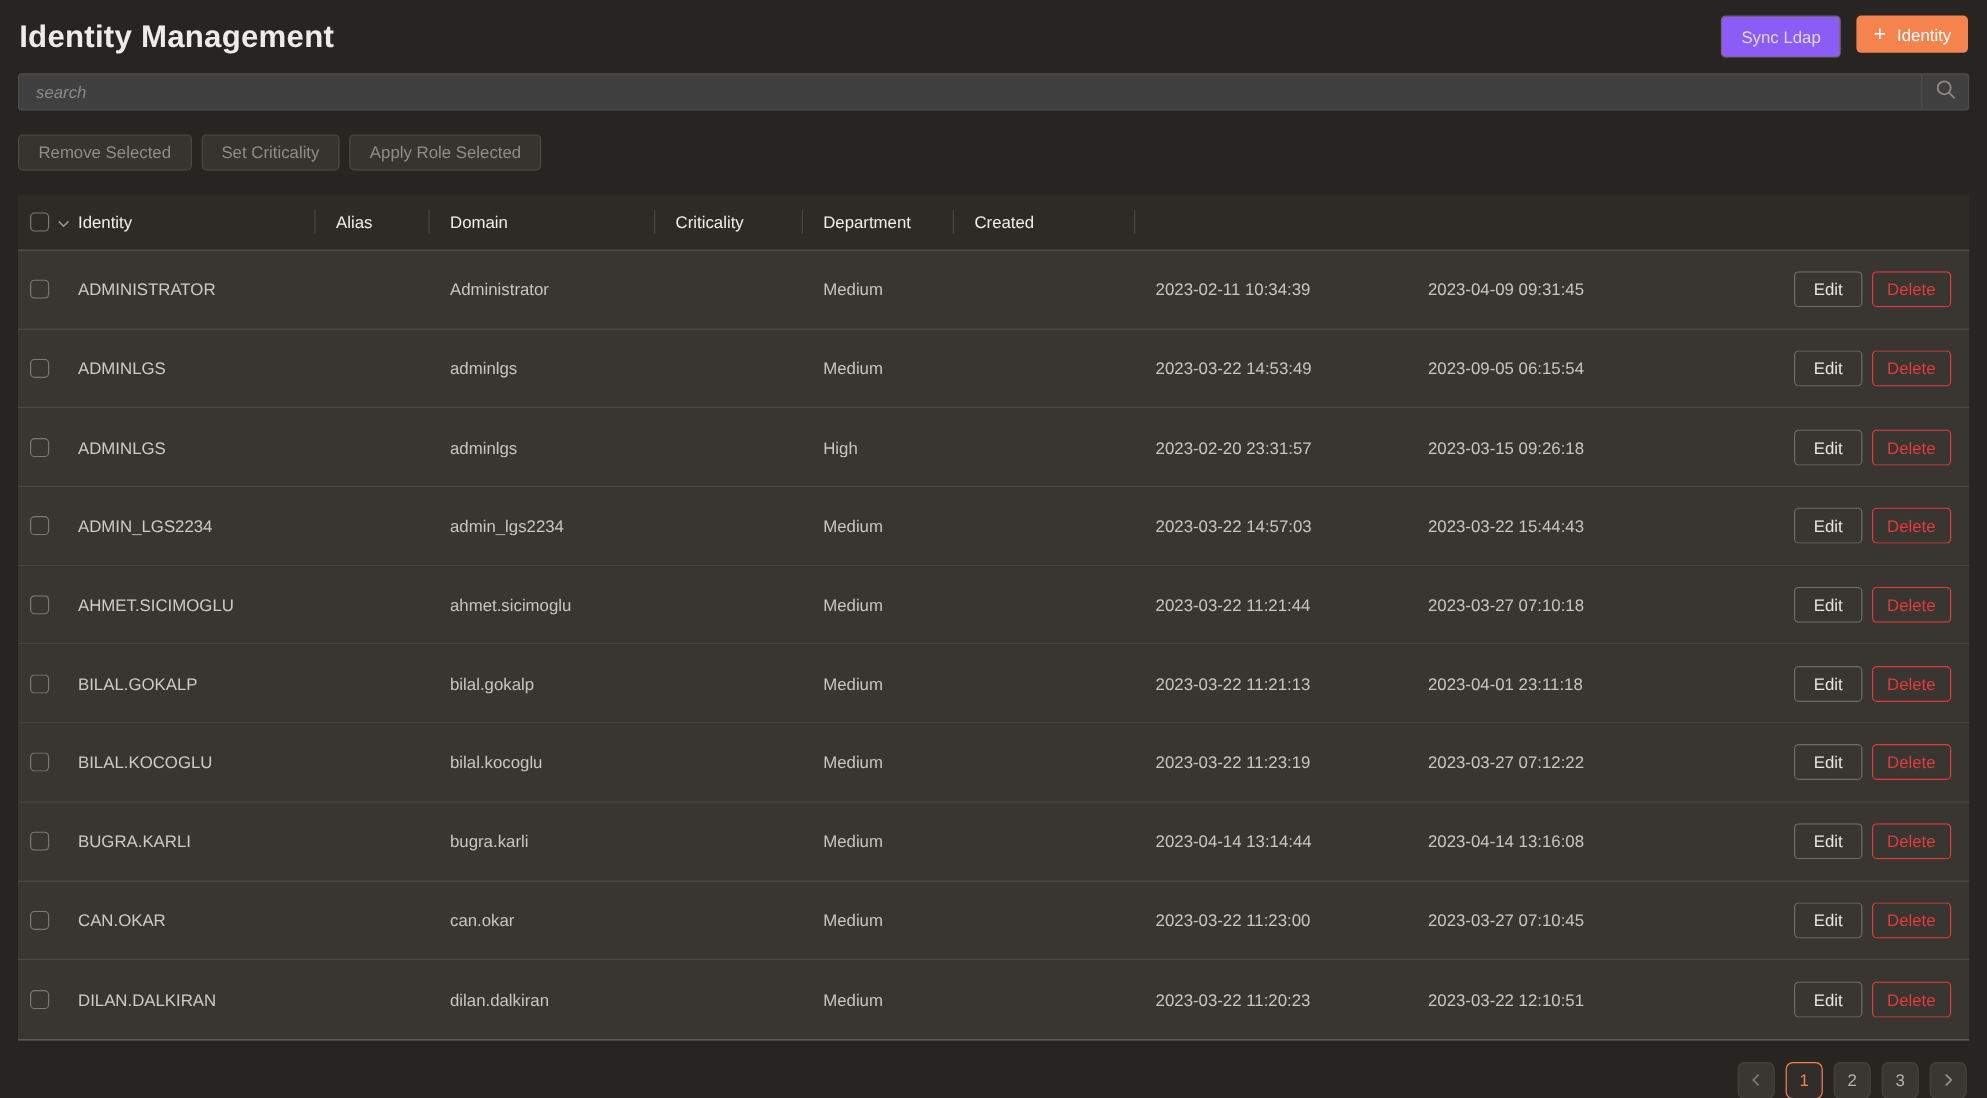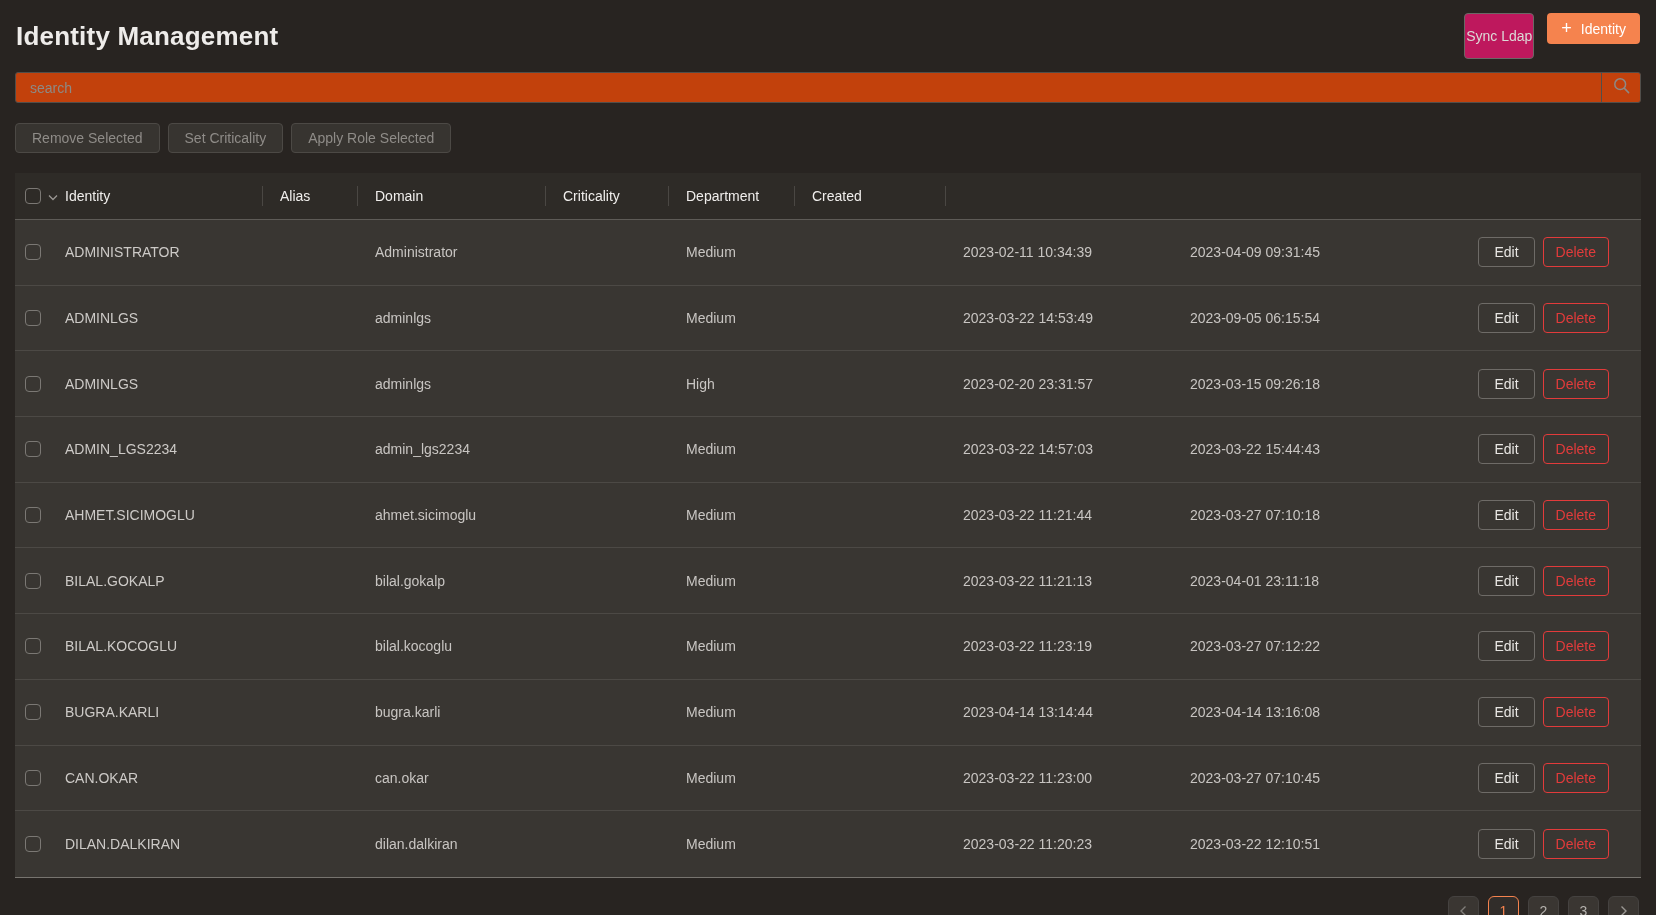--- a/index.html
+++ b/index.html
@@ -15,38 +15,38 @@
 
   
   .topbar {
     display:flex; justify-content:space-between; align-items:center;
     padding:13px 16px;
   }
   .page-title { font-size:26px; font-weight:700; color:#eeecea; letter-spacing:.2px; }
   .top-actions { display:flex; gap:13px; }
   .btn { font-family:inherit; font-size:14px; cursor:pointer; border-radius:4px; }
   .btn-sync {
-    height:46px; padding:0 1px;
-    background:#be185d; color:#dcdad7;
+    height:35px; padding:0 16px;
+    background:#8b5cf6; color:#dcdad7;
     border:1px solid #6b6865;
   }
   .btn-add {
     height:31px; padding:0 14px;
     background:#f5834e; color:#ffffff;
     border:none; display:flex; align-items:center; gap:9px;
   }
   .btn-add .plus { font-size:18px; font-weight:400; line-height:1; margin-top:-2px; }
 
   
   .search-row { margin:0 15px; position:relative; }
   .search-row input {
     width:100%; height:31px;
-    background:#c2410c; border:1px solid #514e4a; border-radius:3px;
+    background:#404040; border:1px solid #514e4a; border-radius:3px;
     color:#cac7c4; font-size:14px; font-family:inherit;
-    padding:0 50px 0 14px; outline:none;
+    padding:0 50px 0 14px; outline:none;font-style:italic;
   }
   .search-row input::placeholder { color:#8d8a86; }
   .search-icon-box {
     position:absolute; top:1px; right:1px; bottom:1px; width:39px;
     border-left:1px solid #514e4a;
     display:flex; align-items:center; justify-content:center;
     cursor:pointer;
   }
 
   
@@ -90,21 +90,21 @@
   .trow:last-child { border-bottom:none; }
   .td { padding-left:18px; overflow:hidden; white-space:nowrap; }
   .td-check { padding-left:10px; display:flex; align-items:center; }
   .td-identity { padding-left:0; color:#cdcac7; }
 
   .checkbox {
     width:16px; height:16px; border:1px solid #7b7874; border-radius:4px;
     background:transparent; cursor:pointer; flex:none;
   }
 
-  .td-actions { display:flex; justify-content:flex-end; gap:8px; padding-right:32px; }
+  .td-actions { display:flex; justify-content:flex-end; gap:8px; padding-right:15px; }
   .btn-edit {
     height:30px; padding:0 15px;
     background:transparent; border:1px solid #6e6b67;
     color:#e8e6e3;
   }
   .btn-delete {
     height:30px; padding:0 12px;
     background:transparent; border:1px solid #e23b3b;
     color:#e23b3b;
   }

